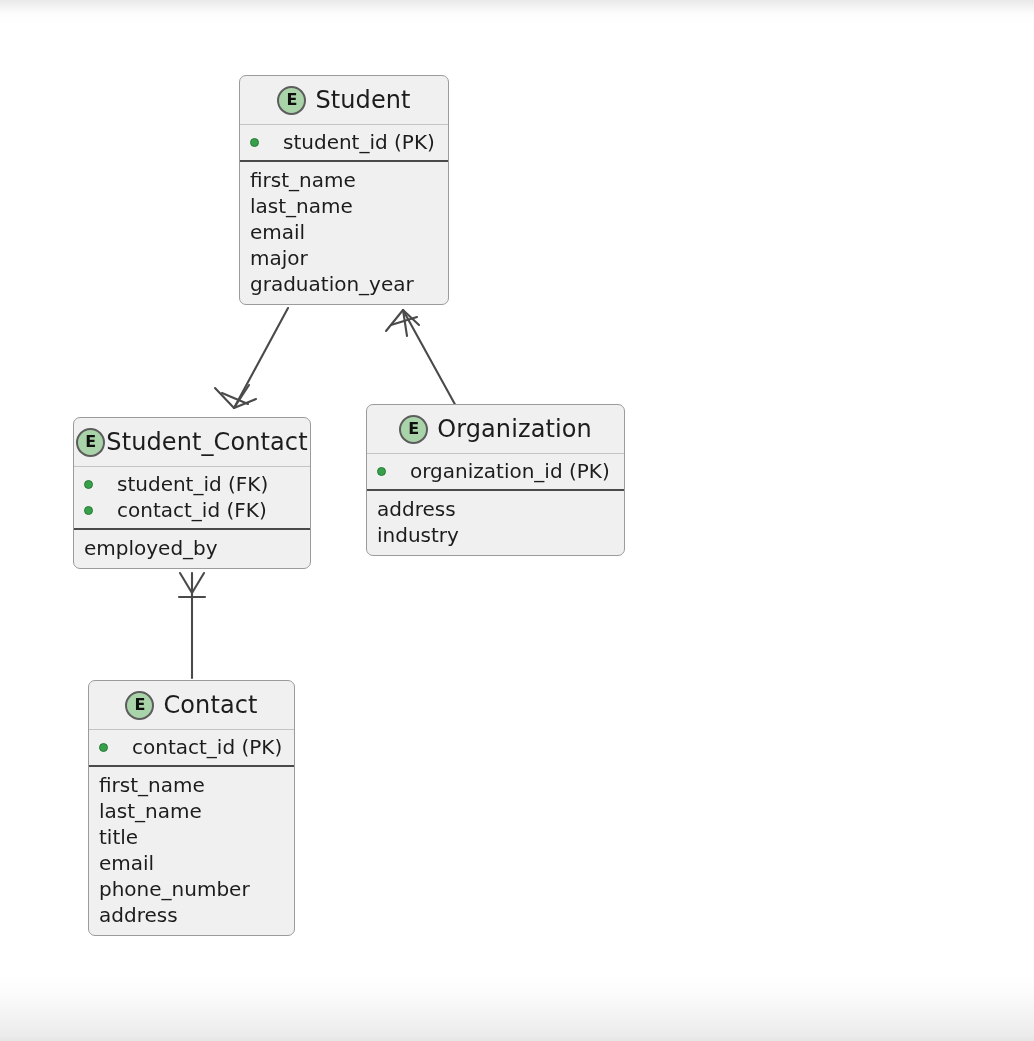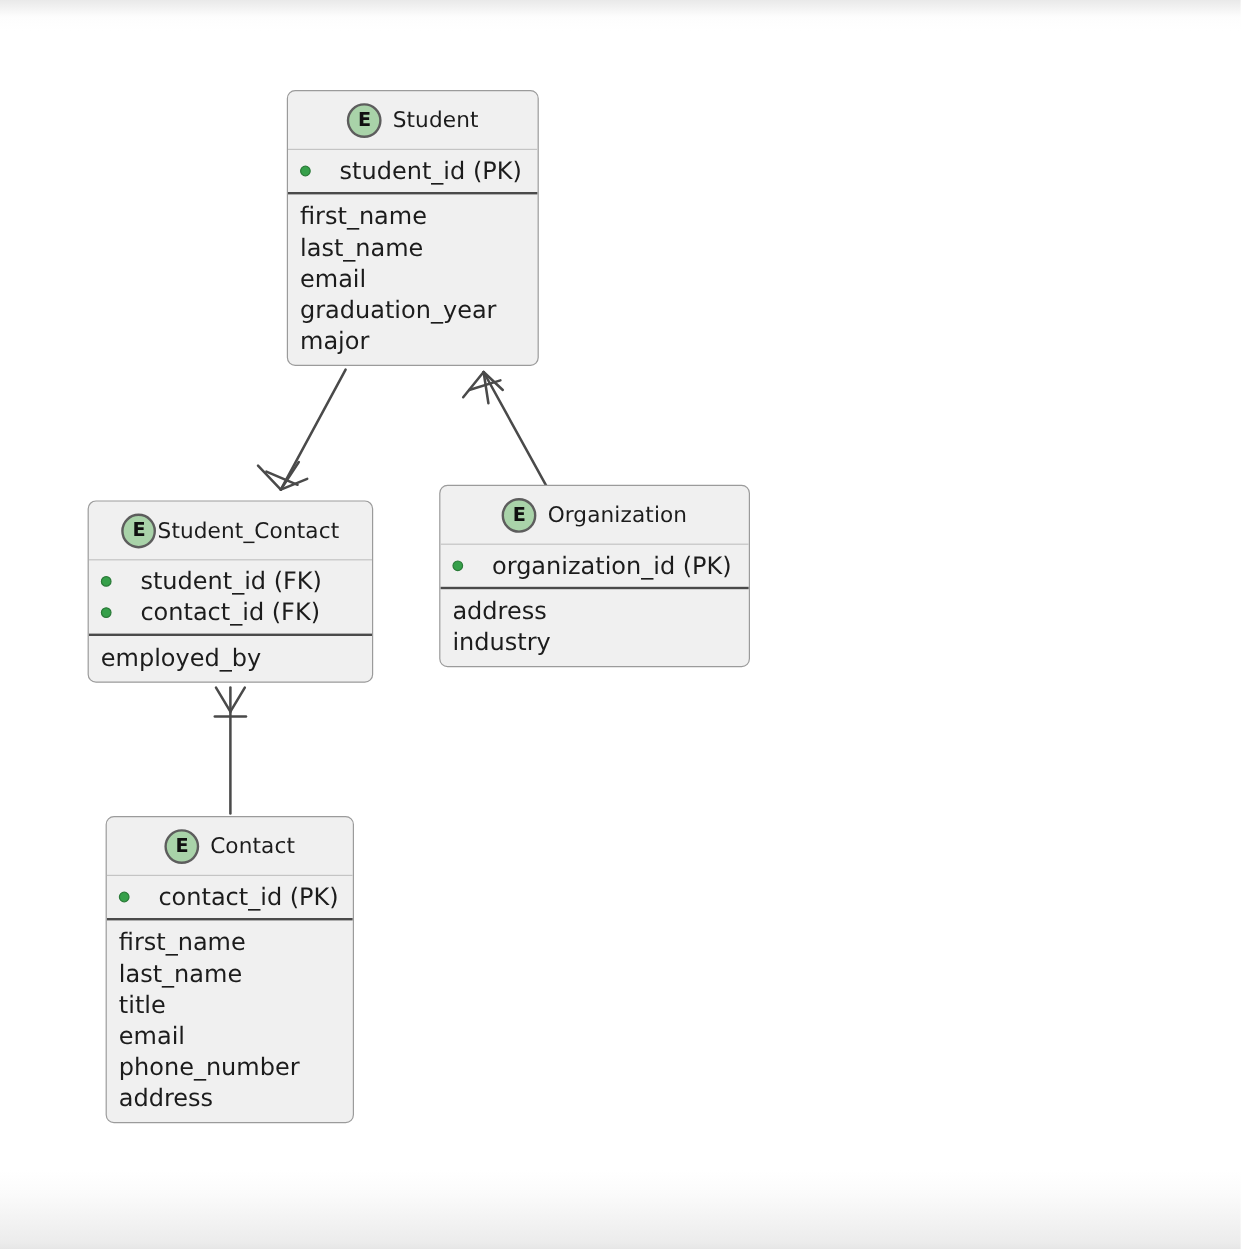--- a/index.html
+++ b/index.html
@@ -66,21 +66,21 @@
     box-sizing: border-box;
     display: flex;
     align-items: center;
     justify-content: center;
     font-size: 16px;
     font-weight: bold;
     color: #101010;
     line-height: 1;
   }
   .ent-title {
-    font-size: 18px;
+    font-size: 24px;
     letter-spacing: 0.1px;
     white-space: nowrap;
   }
   .ent-keys {
     border-bottom: 2px solid #4a4a4a;
     padding: 4px 0 5px 0;
   }
   .key-row {
     display: flex;
     align-items: center;
@@ -152,22 +152,22 @@
     <div class="ent-keys">
       <div class="key-row">
         <span class="dot"></span>
         <span>student_id (PK)</span>
       </div>
     </div>
     <div class="ent-attrs">
       <div class="attr-row">first_name</div>
       <div class="attr-row">last_name</div>
       <div class="attr-row">email</div>
+      <div class="attr-row">major</div>
       <div class="attr-row">graduation_year</div>
-      <div class="attr-row">major</div>
     </div>
   </div>
 
   <div class="entity" style="left:73px; top:417px; width:238px;">
     <div class="ent-header tight">
       <span class="badge">E</span>
       <span class="ent-title">Student_Contact</span>
     </div>
     <div class="ent-keys">
       <div class="key-row">

